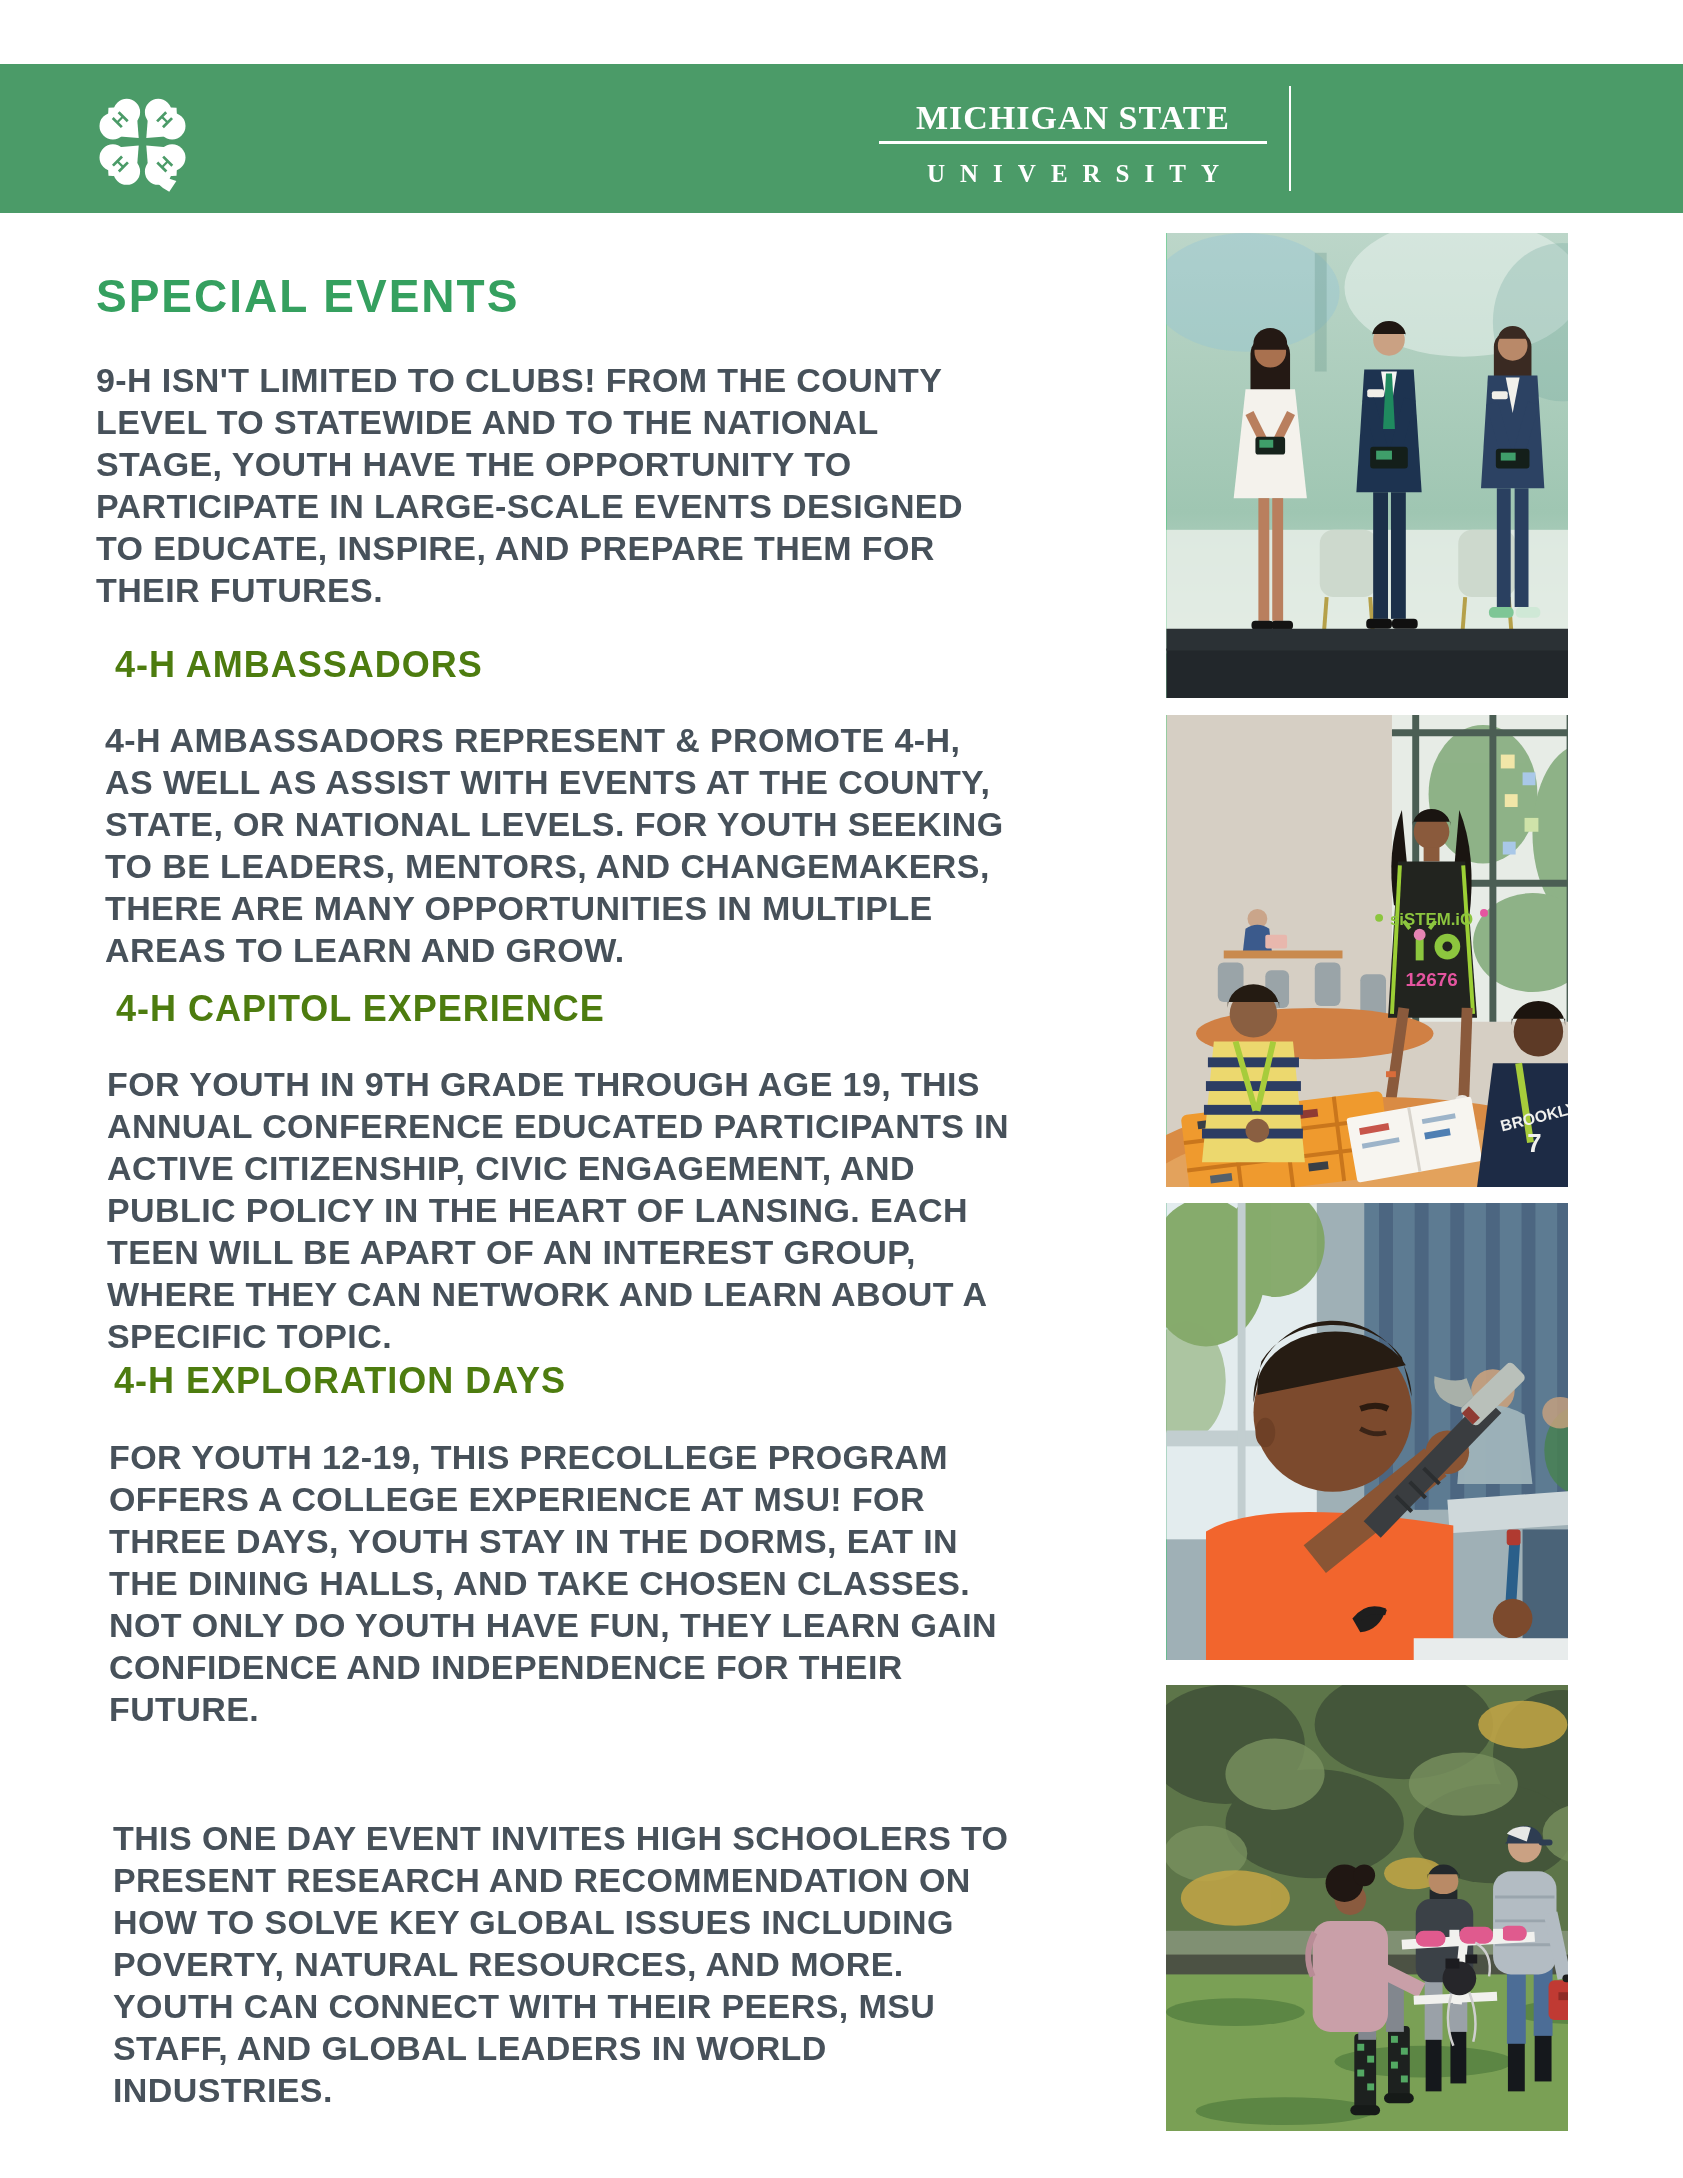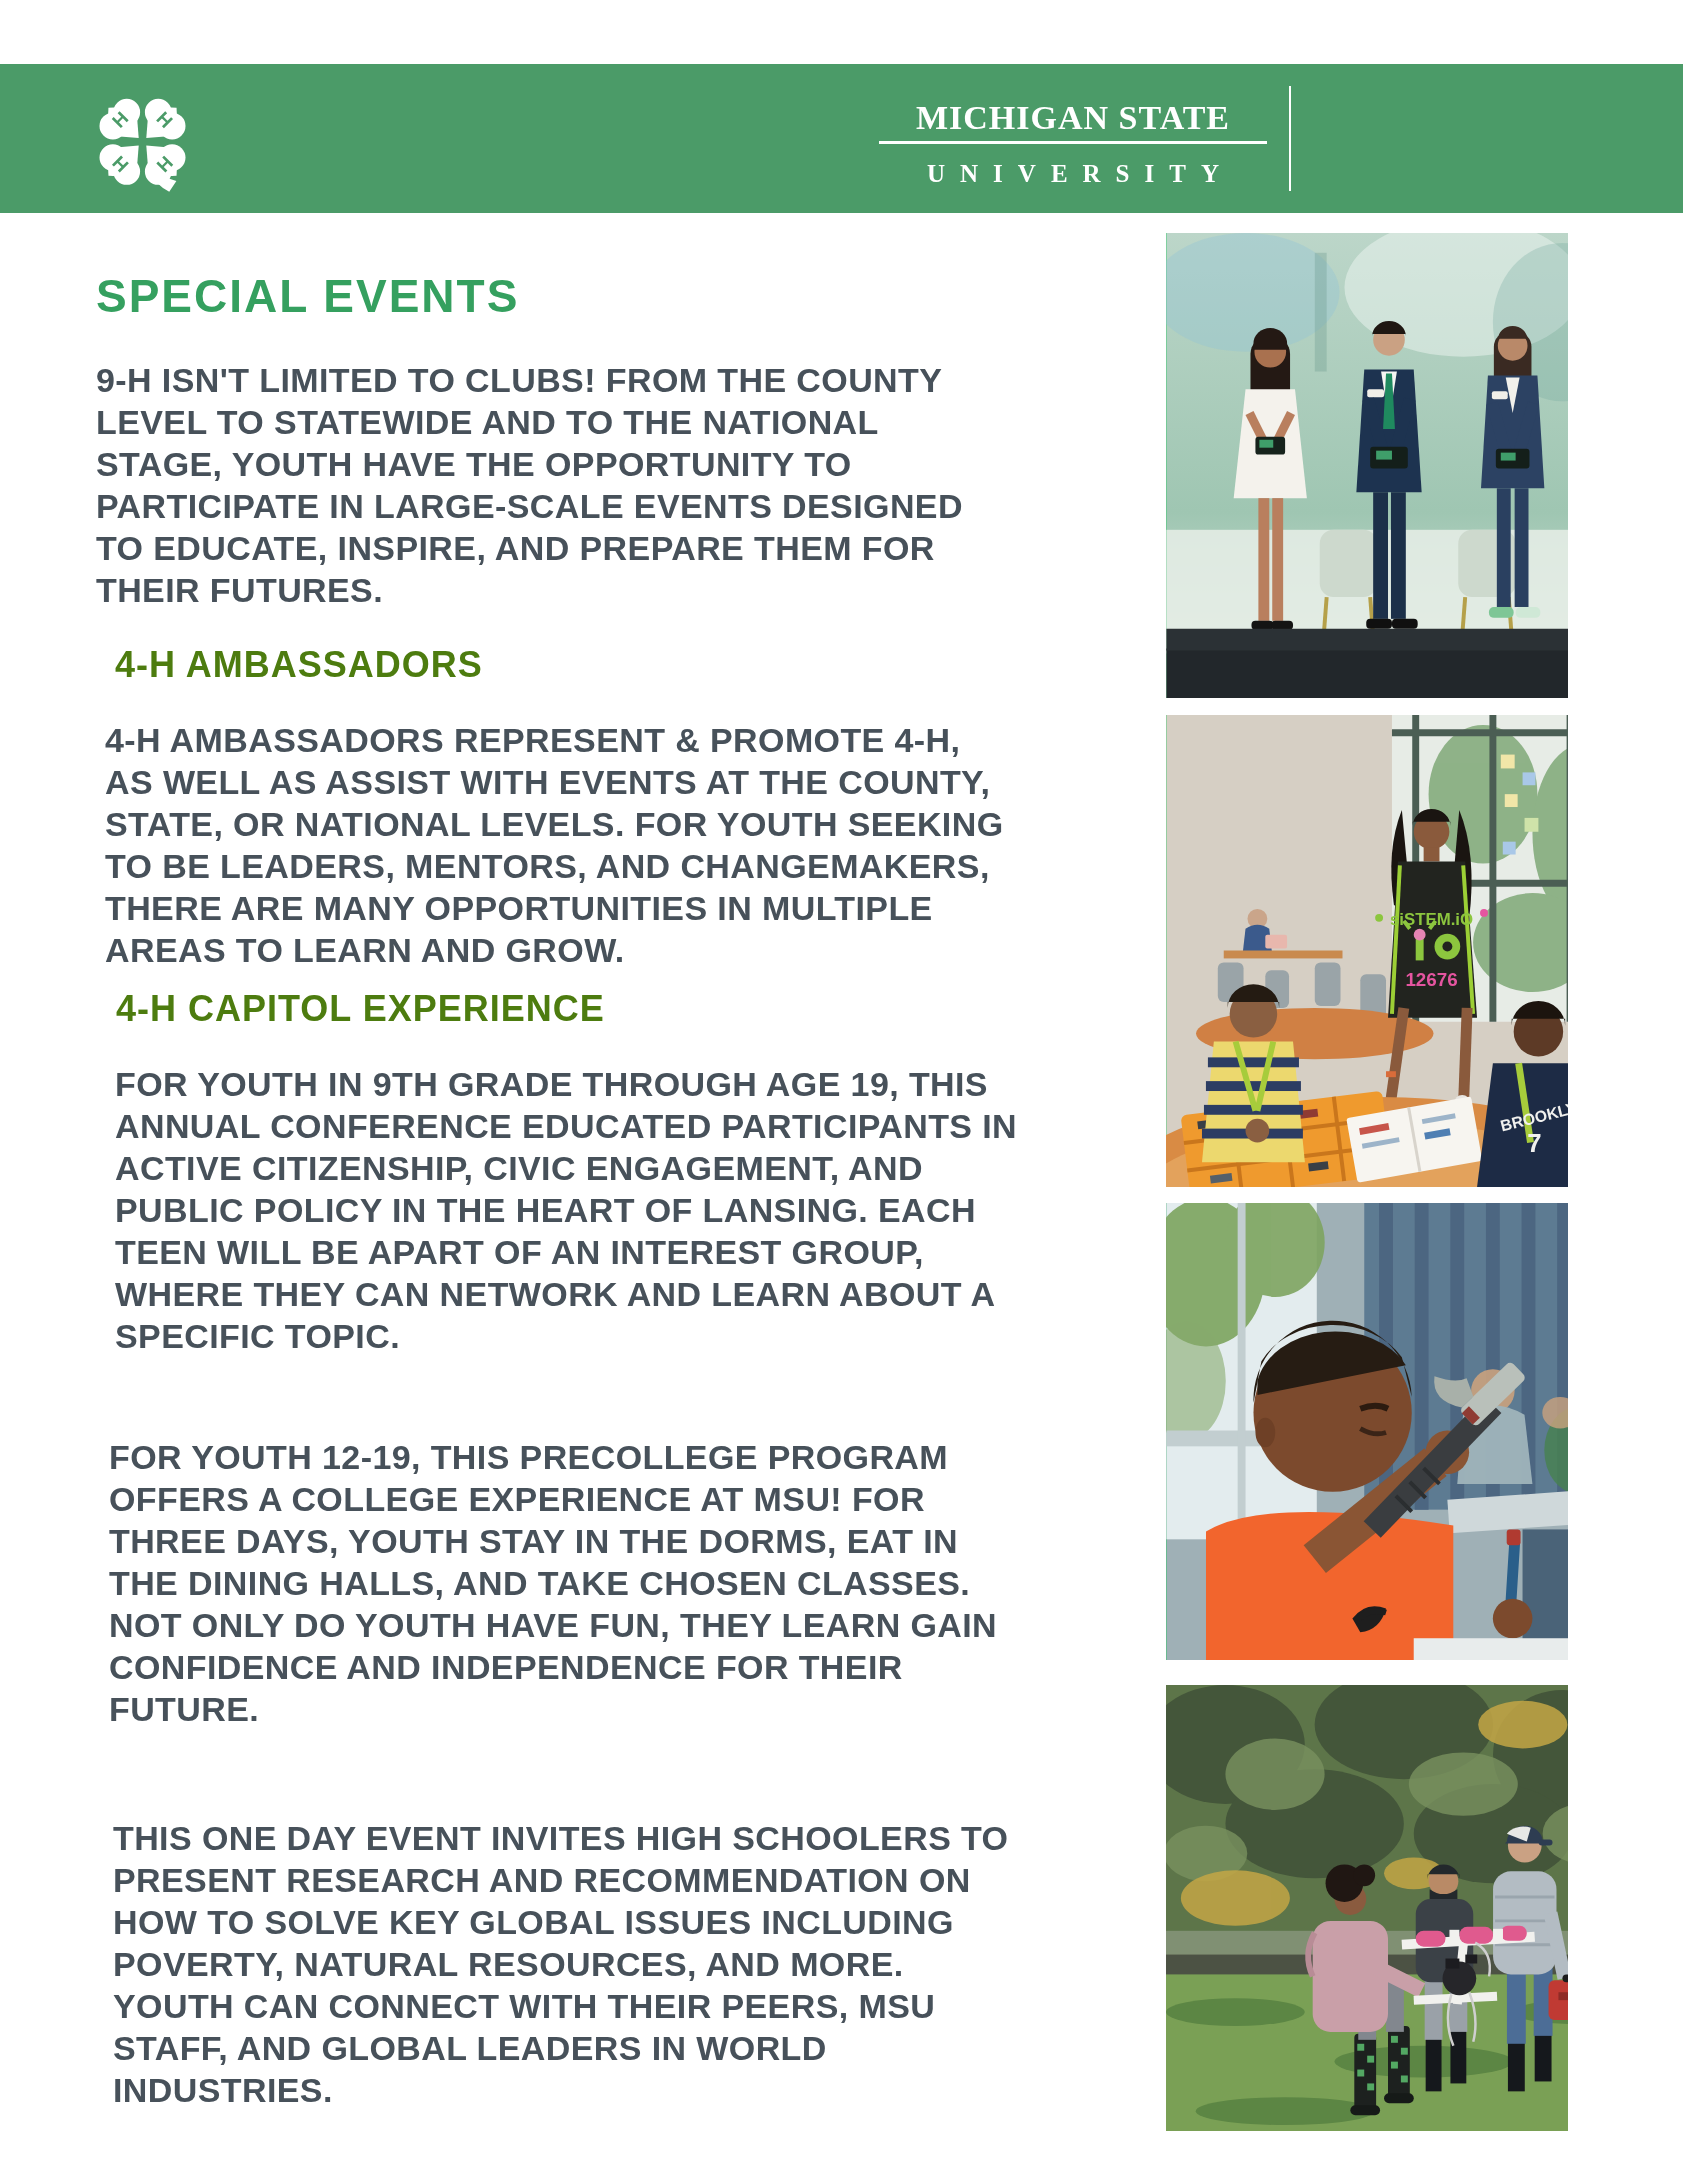--- a/index.html
+++ b/index.html
@@ -88,28 +88,29 @@
 
   <div class="sec-head" style="left:115px;top:645px;">4-H AMBASSADORS</div>
   <div class="body-txt" style="left:105px;top:719px;">4-H AMBASSADORS REPRESENT &amp; PROMOTE 4-H,
 AS WELL AS ASSIST WITH EVENTS AT THE COUNTY,
 STATE, OR NATIONAL LEVELS. FOR YOUTH SEEKING
 TO BE LEADERS, MENTORS, AND CHANGEMAKERS,
 THERE ARE MANY OPPORTUNITIES IN MULTIPLE
 AREAS TO LEARN AND GROW.</div>
 
   <div class="sec-head" style="left:116px;top:989px;">4-H CAPITOL EXPERIENCE</div>
-  <div class="body-txt" style="left:107px;top:1063px;margin-left:8px;">FOR YOUTH IN 9TH GRADE THROUGH AGE 19, THIS
+  <div class="body-txt" style="left:107px;top:1063px;">FOR YOUTH IN 9TH GRADE THROUGH AGE 19, THIS
 ANNUAL CONFERENCE EDUCATED PARTICIPANTS IN
 ACTIVE CITIZENSHIP, CIVIC ENGAGEMENT, AND
 PUBLIC POLICY IN THE HEART OF LANSING. EACH
 TEEN WILL BE APART OF AN INTEREST GROUP,
 WHERE THEY CAN NETWORK AND LEARN ABOUT A
 SPECIFIC TOPIC.</div>
 
+  <div class="sec-head" style="left:114px;top:1361px;">4-H EXPLORATION DAYS</div>
   <div class="body-txt" style="left:109px;top:1436px;">FOR YOUTH 12-19, THIS PRECOLLEGE PROGRAM
 OFFERS A COLLEGE EXPERIENCE AT MSU! FOR
 THREE DAYS, YOUTH STAY IN THE DORMS, EAT IN
 THE DINING HALLS, AND TAKE CHOSEN CLASSES.
 NOT ONLY DO YOUTH HAVE FUN, THEY LEARN GAIN
 CONFIDENCE AND INDEPENDENCE FOR THEIR
 FUTURE.</div>
 
   <div class="body-txt" style="left:113px;top:1817px;">THIS ONE DAY EVENT INVITES HIGH SCHOOLERS TO
 PRESENT RESEARCH AND RECOMMENDATION ON

